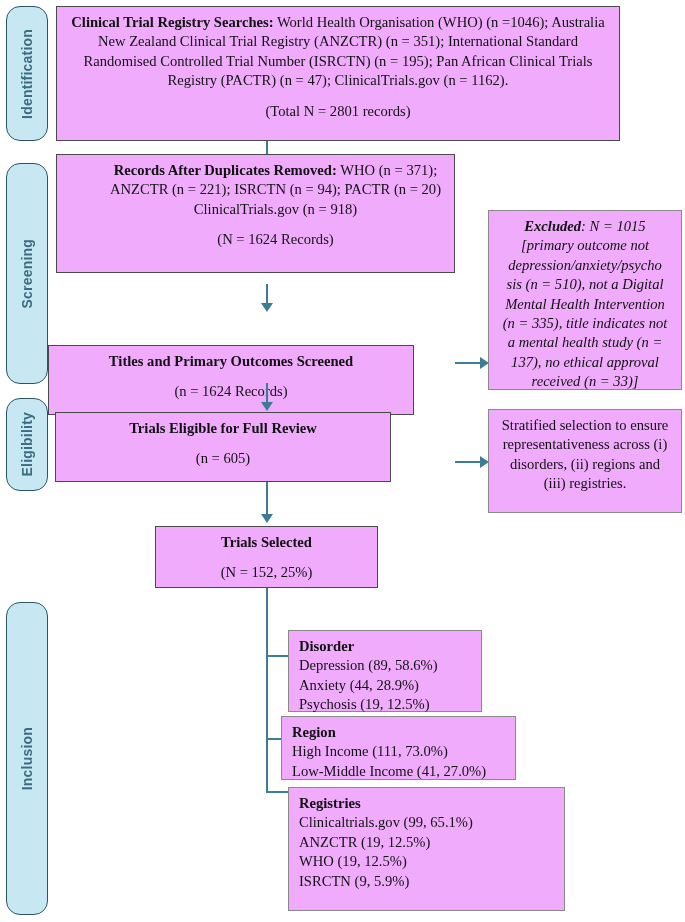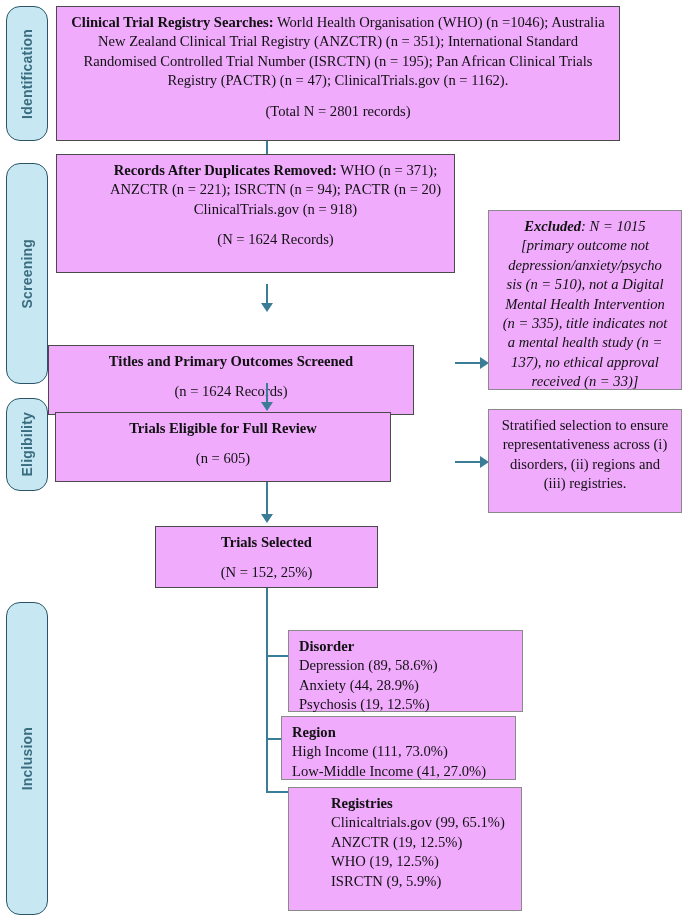--- a/index.html
+++ b/index.html
@@ -169,38 +169,38 @@
       <div class="gap"></div>
       <div>(N = 152, 25%)</div>
     </div>
   </div>
 
   <div class="vline" style="left:266px; top:588px; height:205px;"></div>
   <div class="hline" style="left:266px; top:655px; width:23px;"></div>
   <div class="hline" style="left:266px; top:738px; width:23px;"></div>
   <div class="hline" style="left:266px; top:791px; width:23px;"></div>
 
-  <div class="box" style="left:288px; top:630px; width:235px; height:82px;">
+  <div class="box" style="left:288px; top:630px; width:194px; height:82px;">
     <div class="pad lft">
       <div class="bld">Disorder</div>
       <div>Depression (89, 58.6%)</div>
       <div>Anxiety (44, 28.9%)</div>
       <div>Psychosis (19, 12.5%)</div>
     </div>
   </div>
 
   <div class="box" style="left:281px; top:716px; width:235px; height:64px;">
     <div class="pad lft">
       <div class="bld">Region</div>
       <div>High Income (111, 73.0%)</div>
       <div>Low-Middle Income (41, 27.0%)</div>
     </div>
   </div>
 
-  <div class="box" style="left:288px; top:787px; width:234px; height:124px;padding-left:32px;">
+  <div class="box" style="left:288px; top:787px; width:277px; height:124px;">
     <div class="pad lft">
       <div class="bld">Registries</div>
       <div>Clinicaltrials.gov (99, 65.1%)</div>
       <div>ANZCTR (19, 12.5%)</div>
       <div>WHO (19, 12.5%)</div>
       <div>ISRCTN (9, 5.9%)</div>
     </div>
   </div>
 
 </div>

